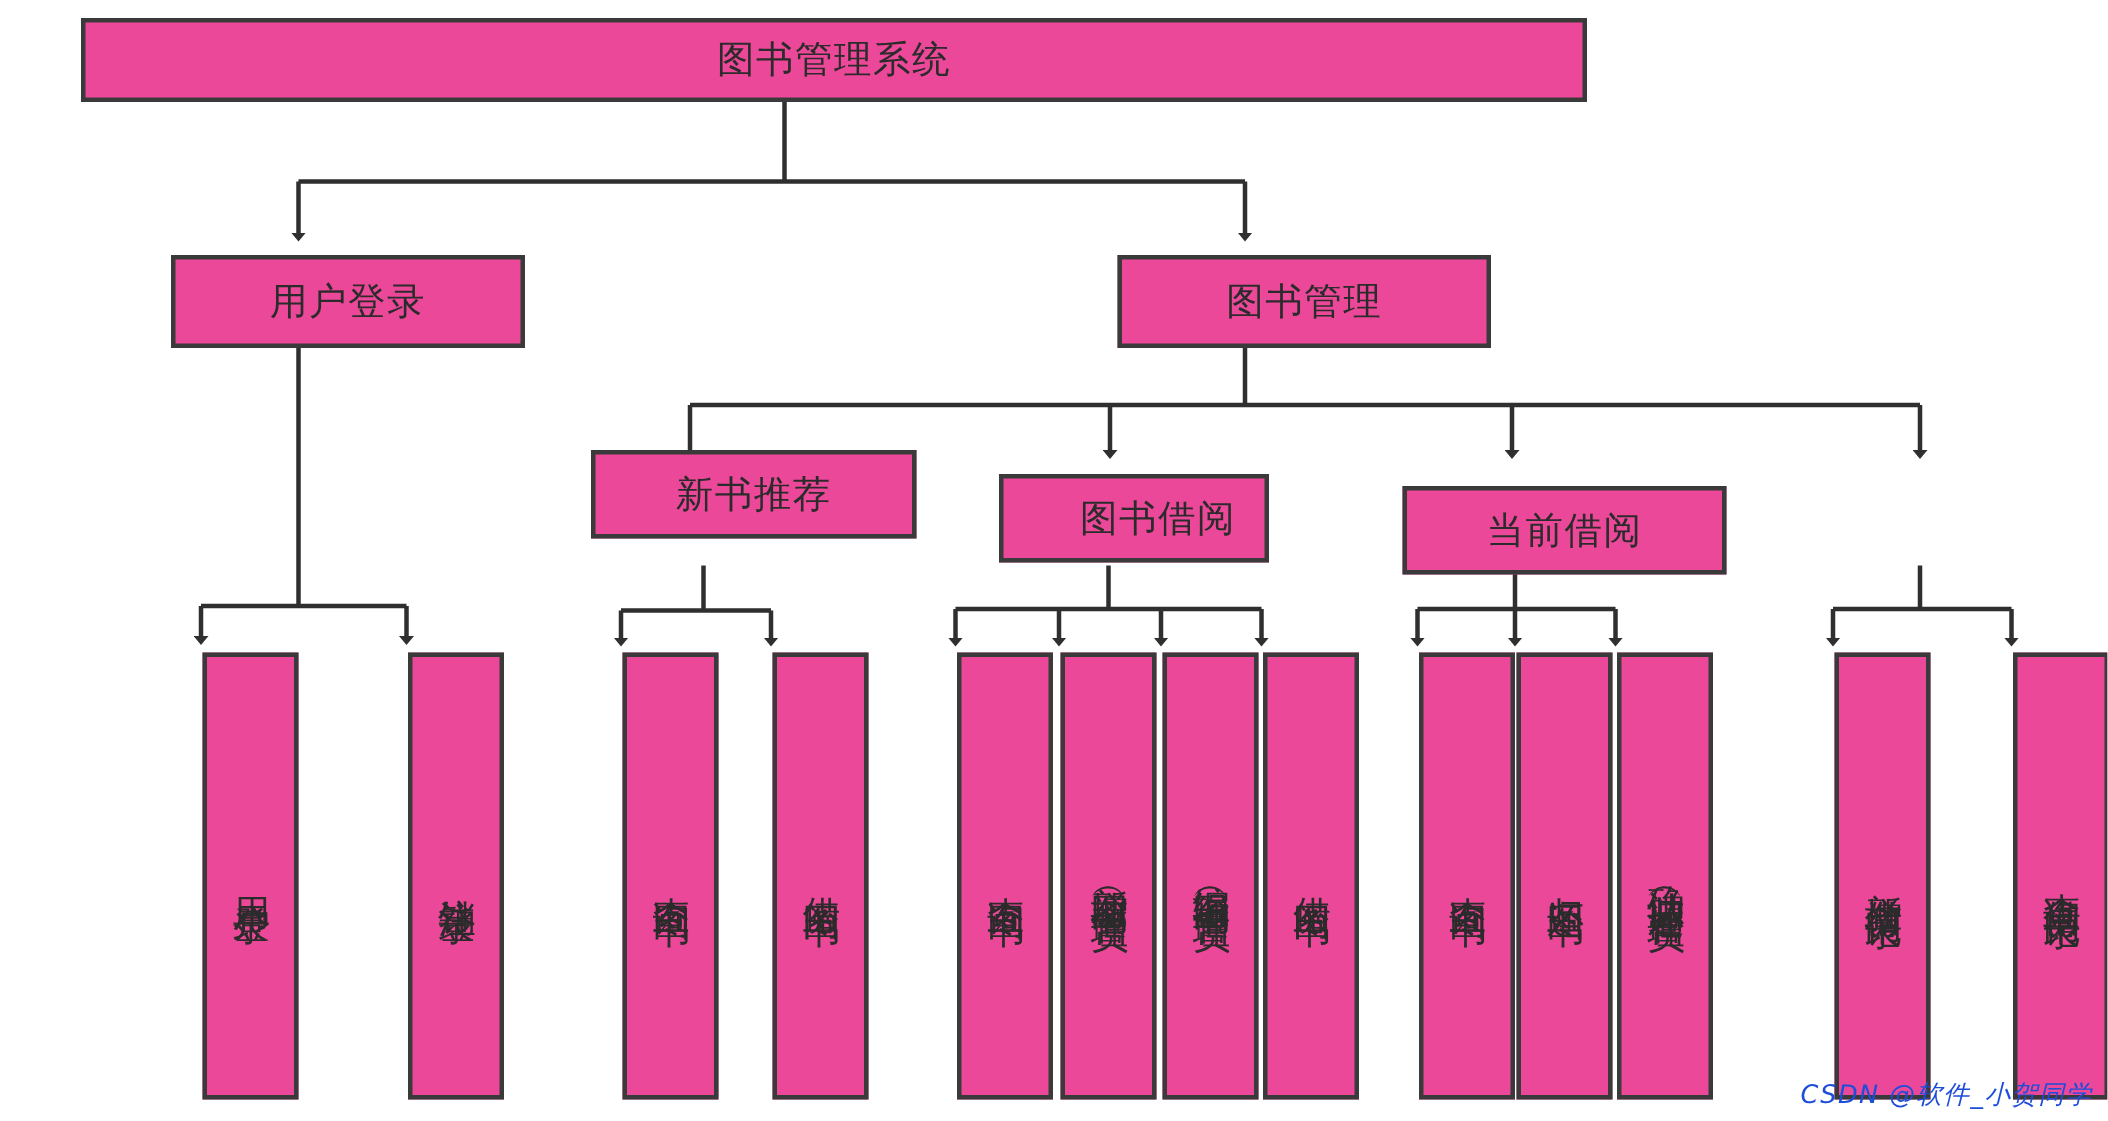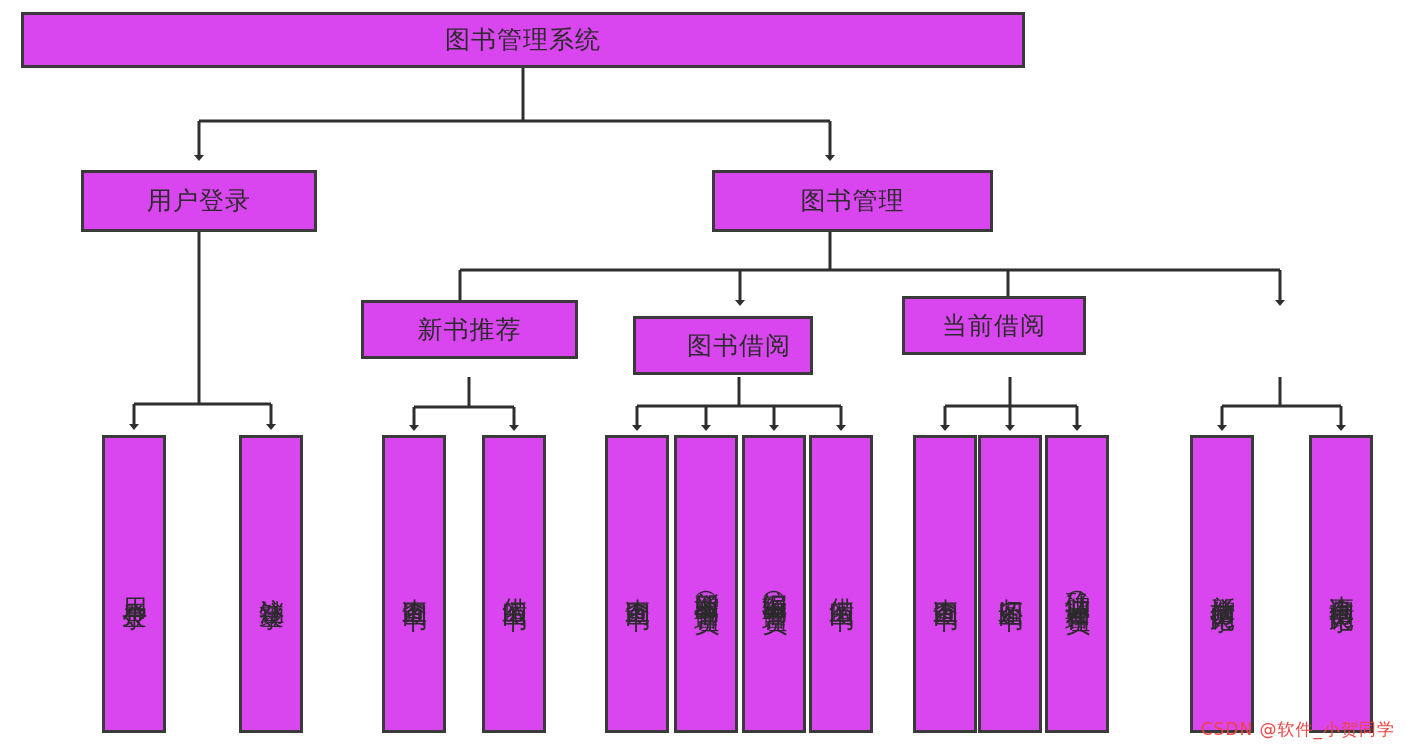--- a/index.html
+++ b/index.html
@@ -17,27 +17,28 @@
   }
   svg#wires{
     position:absolute;
     left:0; top:0;
     width:1405px; height:747px;
     pointer-events:none;
   }
   .node{
     position:absolute;
     box-sizing:border-box;
-    background:#d946ef;
+    background:#ec4899;
     border:3px solid #3a3a3a;
     display:flex;
     align-items:center;
     justify-content:center;
     text-align:center;
     z-index:2;
+    margin-left:33px;
   }
   .node.h{
     font-size:25px;
     line-height:1.1;
     letter-spacing:1px;
   }
   .node.v{
     font-size:25px;
     letter-spacing:2px;
   }
@@ -46,24 +47,25 @@
     text-orientation:upright;
     white-space:nowrap;
     line-height:1.05;
     letter-spacing:3px;
   }
   .watermark{
     position:absolute;
     right:10px;
     bottom:6px;
     font-size:17px;
-    color:#ef4444;
+    color:#1d4ed8;
     letter-spacing:1px;
     z-index:3;
     white-space:nowrap;
+    font-style:italic;
   }
 </style>
 </head>
 <body>
 
 <div id="canvas">
 
   <svg id="wires" viewBox="0 0 1405 747">
     <defs>
       <marker id="arrow" markerWidth="10" markerHeight="10" refX="3" refY="5" orient="auto" markerUnits="userSpaceOnUse">
@@ -114,31 +116,31 @@
     </g>
   </svg>
 
   <div class="node h" style="left:21px; top:12px; width:1004px; height:56px;">
     <span>图书管理系统</span>
   </div>
 
   <div class="node h" style="left:81px; top:170px; width:236px; height:62px;">
     <span>用户登录</span>
   </div>
-  <div class="node h" style="left:712px; top:170px; width:281px; height:62px;">
+  <div class="node h" style="left:712px; top:170px; width:249px; height:62px;">
     <span>图书管理</span>
   </div>
 
   <div class="node h" style="left:361px; top:300px; width:217px; height:59px;">
     <span>新书推荐</span>
   </div>
   <div class="node h" style="left:633px; top:316px; width:180px; height:59px;padding-left:32px;">
     <span>图书借阅</span>
   </div>
-  <div class="node h" style="left:902px; top:296px; width:184px; height:59px;">
+  <div class="node h" style="left:902px; top:324px; width:216px; height:59px;">
     <span>当前借阅</span>
   </div>
 
   <div class="node v" style="left:102px; top:435px; width:64px; height:298px;">
     <span class="vtxt">用户登录</span>
   </div>
   <div class="node v" style="left:239px; top:435px; width:64px; height:298px;">
     <span class="vtxt">注销登录</span>
   </div>
 

